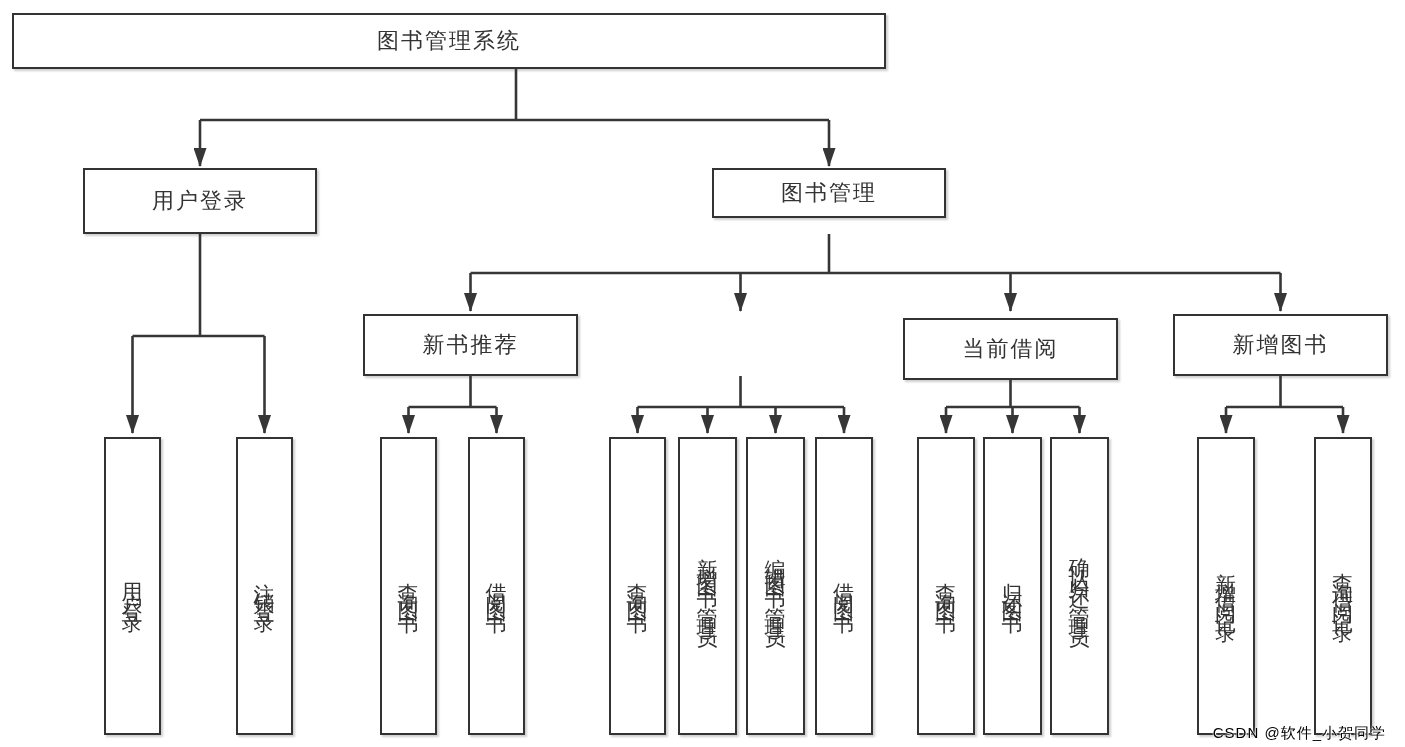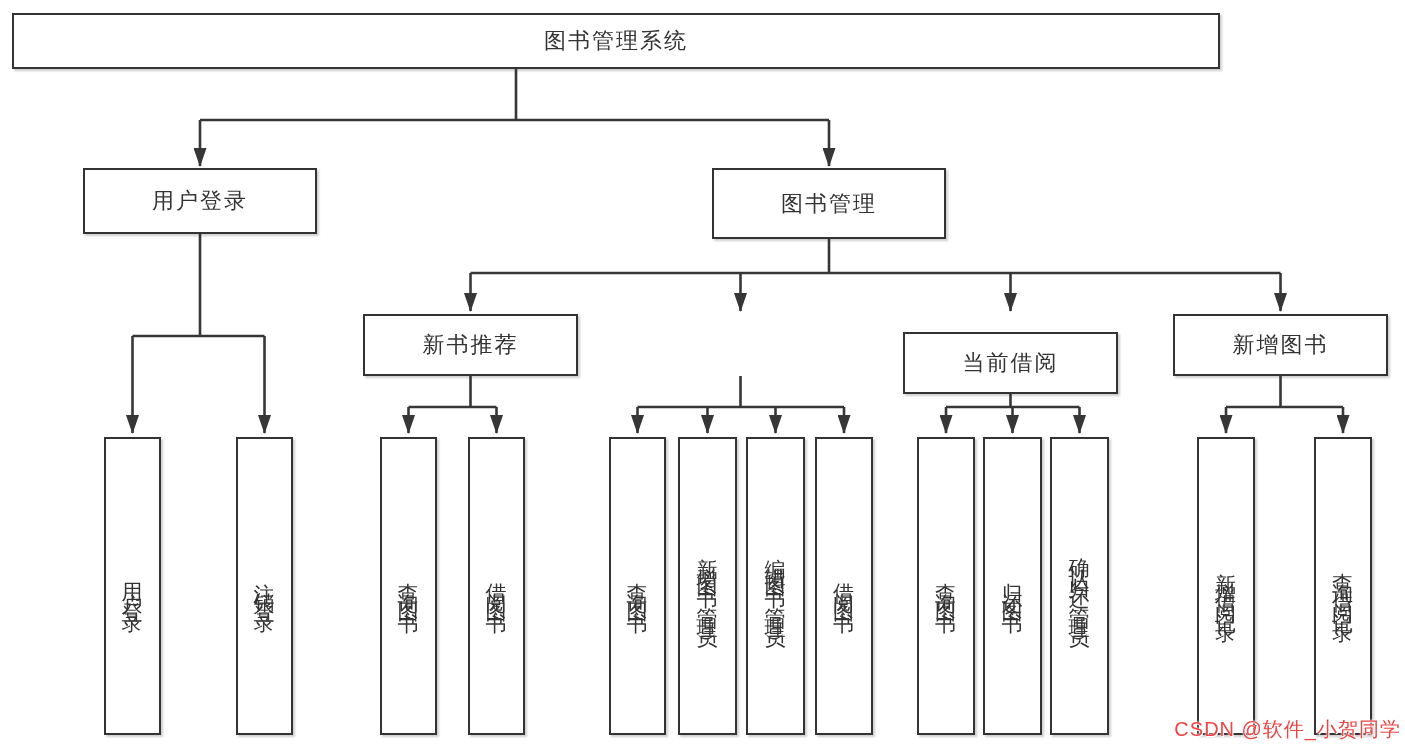--- a/index.html
+++ b/index.html
@@ -36,24 +36,24 @@
   .leaf span {
     writing-mode: vertical-rl;
     text-orientation: mixed;
     font-size: 21px;
     letter-spacing: 10px;
     line-height: 1;
     white-space: nowrap;
   }
   .watermark {
     position: absolute;
-    right: 4px;
+    right: 19px;
     bottom: 4px;
-    font-size: 20px;
-    color: #ef4444;
+    font-size: 15px;
+    color: #000000;
     letter-spacing: 1px;
     text-shadow: 0 0 2px #ffffff, 0 0 2px #ffffff, 1px 1px 0 #ffffff;
     white-space: nowrap;
   }
 </style>
 </head>
 <body>
 
 <div class="stage">
 
@@ -93,35 +93,35 @@
       <path d="M946,407 V433" marker-end="url(#arrow)"></path>
       <path d="M1012.5,407 V433" marker-end="url(#arrow)"></path>
       <path d="M1079.5,407 V433" marker-end="url(#arrow)"></path>
 
       <path d="M1280.5,376 V407 M1226,407 H1343"></path>
       <path d="M1226,407 V433" marker-end="url(#arrow)"></path>
       <path d="M1343,407 V433" marker-end="url(#arrow)"></path>
     </g>
   </svg>
 
-  <div class="box" style="left:12px; top:13px; width:1208px; height:56px;">
+  <div class="box" style="left:12px; top:13px; width:874px; height:56px;">
     <span class="h-label">图书管理系统</span>
   </div>
 
   <div class="box" style="left:83px; top:168px; width:234px; height:66px;">
     <span class="h-label">用户登录</span>
   </div>
-  <div class="box" style="left:712px; top:168px; width:234px; height:71px;">
+  <div class="box" style="left:712px; top:168px; width:234px; height:50px;">
     <span class="h-label">图书管理</span>
   </div>
 
   <div class="box" style="left:363px; top:314px; width:215px; height:62px;">
     <span class="h-label">新书推荐</span>
   </div>
-  <div class="box" style="left:903px; top:332px; width:215px; height:62px;">
+  <div class="box" style="left:903px; top:318px; width:215px; height:62px;">
     <span class="h-label">当前借阅</span>
   </div>
   <div class="box" style="left:1173px; top:314px; width:215px; height:62px;">
     <span class="h-label">新增图书</span>
   </div>
 
   <div class="box leaf" style="left:104px; top:437px; width:57px; height:298px;">
     <span>用户登录</span>
   </div>
   <div class="box leaf" style="left:236px; top:437px; width:57px; height:298px;">

